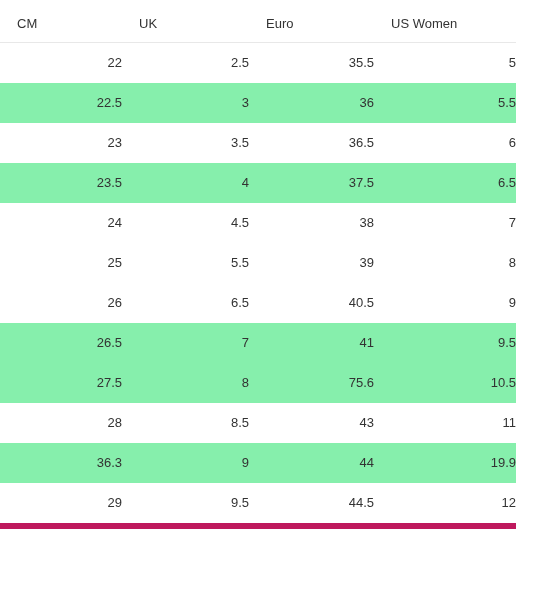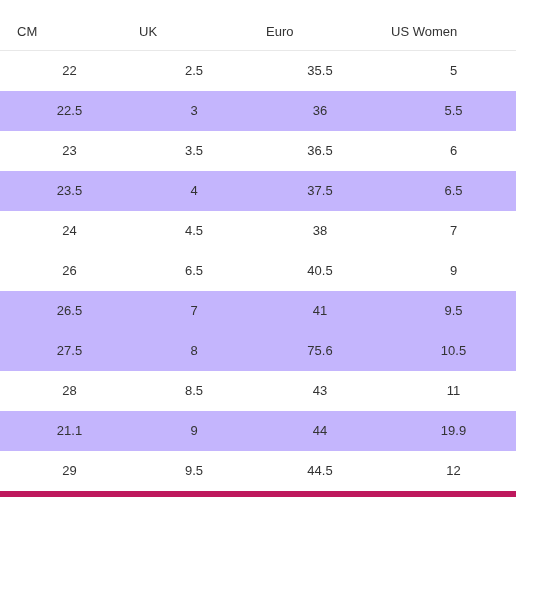--- a/index.html
+++ b/index.html
@@ -12,21 +12,21 @@
     height: 601px;
     font-family: "Liberation Sans", sans-serif;
     font-size: 13px;
     color: #333333;
     -webkit-font-smoothing: antialiased;
     overflow: hidden;
   }
 
   .size-table-wrap {
     width: 533px;
-    padding-top: 14px;
+    padding-top: 6px;
     box-sizing: border-box;
   }
 
   table.size-table {
     width: 516px;
     border-collapse: collapse;
     table-layout: fixed;
   }
 
   table.size-table col.c-cm      { width: 122px; }
@@ -41,33 +41,33 @@
     color: #333333;
     padding: 0 0 0 17px;
     height: 36px;
     line-height: 36px;
     vertical-align: middle;
     border-bottom: 1px solid #e8e8e8;
     white-space: nowrap;
   }
 
   tbody td {
-    text-align: center;
+    text-align: right;
     font-size: 13px;
     color: #333333;
     height: 40px;
     line-height: 34px;
     padding: 0;
     vertical-align: middle;
     white-space: nowrap;
     border: 0;
   }
 
   tbody tr.striped {
-    background-color: #c4b5fd;
+    background-color: #86efac;
   }
 
   tbody tr:last-child td {
     border-bottom: 6px solid #be185d;
   }
 
   
   td .cell-text { display: block; }
   td.col1 .cell-text { padding-left: 17px; }
   td.col2 .cell-text { padding-left: 17px; }
@@ -163,20 +163,34 @@
           </td>
           <td class="col3">
             <span class="cell-text">38</span>
           </td>
           <td class="col4">
             <span class="cell-text">7</span>
           </td>
         </tr>
         <tr>
           <td class="col1">
+            <span class="cell-text">25</span>
+          </td>
+          <td class="col2">
+            <span class="cell-text">5.5</span>
+          </td>
+          <td class="col3">
+            <span class="cell-text">39</span>
+          </td>
+          <td class="col4">
+            <span class="cell-text">8</span>
+          </td>
+        </tr>
+        <tr>
+          <td class="col1">
             <span class="cell-text">26</span>
           </td>
           <td class="col2">
             <span class="cell-text">6.5</span>
           </td>
           <td class="col3">
             <span class="cell-text">40.5</span>
           </td>
           <td class="col4">
             <span class="cell-text">9</span>
@@ -219,21 +233,21 @@
           </td>
           <td class="col3">
             <span class="cell-text">43</span>
           </td>
           <td class="col4">
             <span class="cell-text">11</span>
           </td>
         </tr>
         <tr class="striped">
           <td class="col1">
-            <span class="cell-text">21.1</span>
+            <span class="cell-text">36.3</span>
           </td>
           <td class="col2">
             <span class="cell-text">9</span>
           </td>
           <td class="col3">
             <span class="cell-text">44</span>
           </td>
           <td class="col4">
             <span class="cell-text">19.9</span>
           </td>

